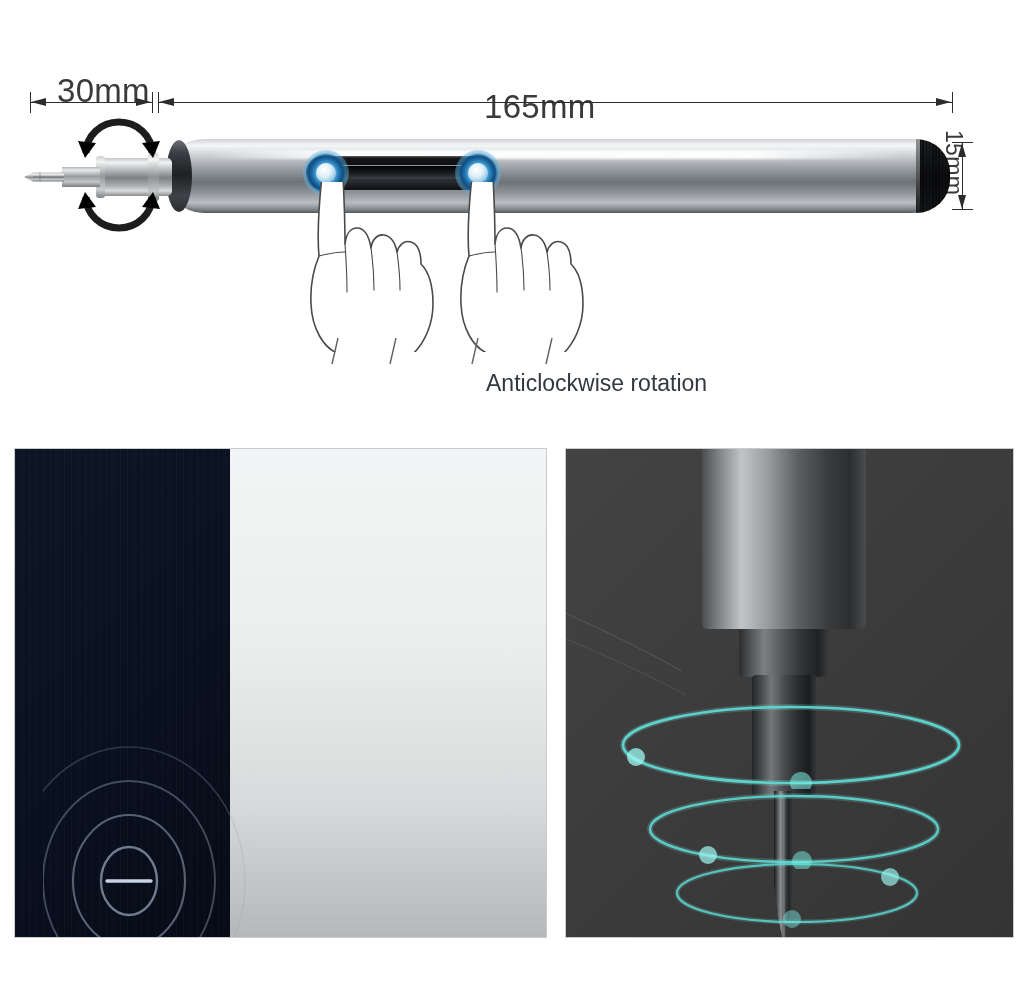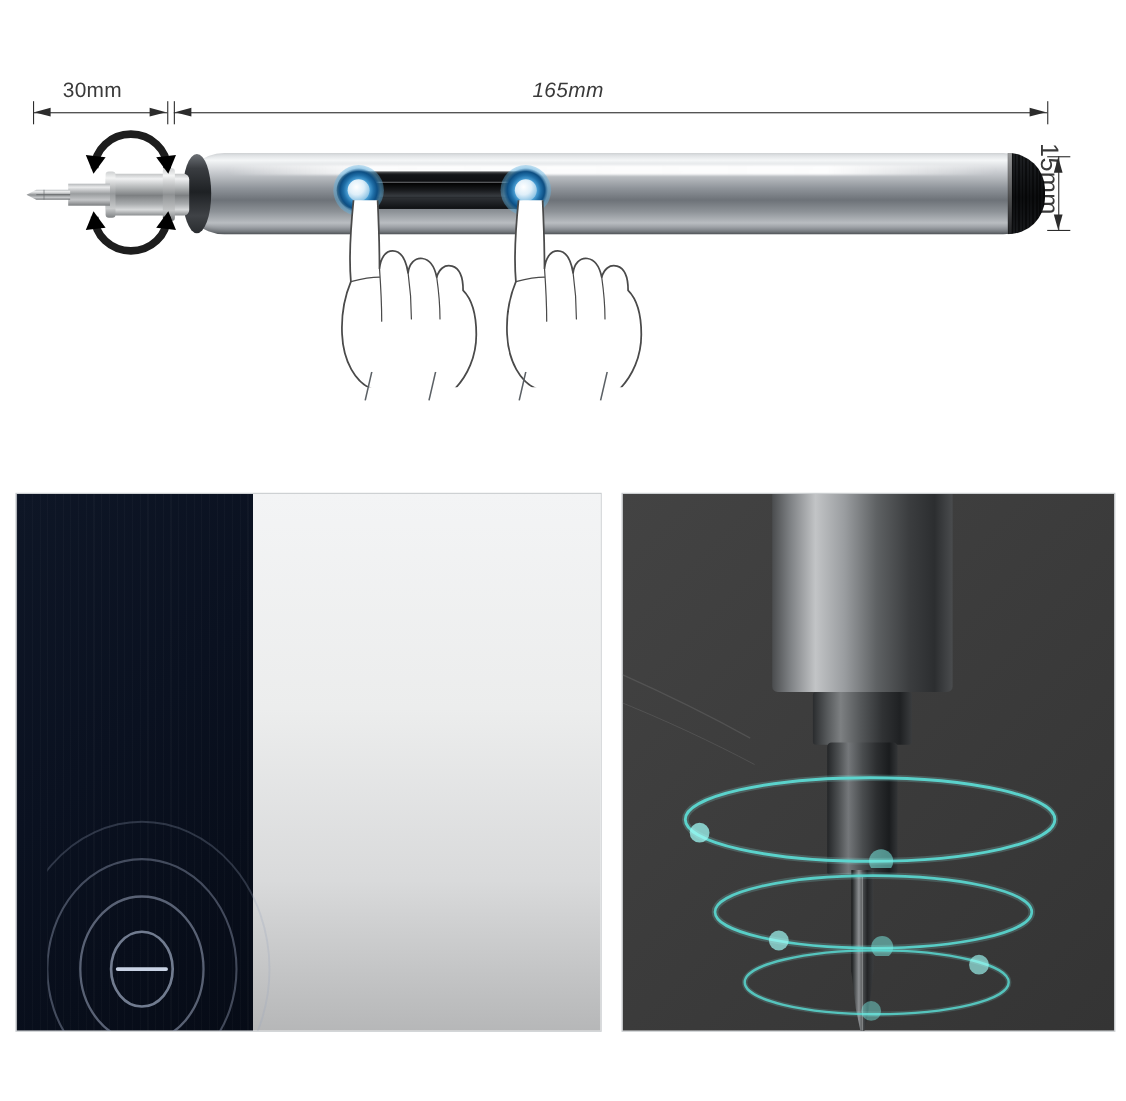--- a/index.html
+++ b/index.html
@@ -25,27 +25,27 @@
     position: absolute;
     left: 0; top: 0;
     width: 1024px;
     height: 430px;
     background: #ffffff;
   }
 
   
   .dim-label {
     position: absolute;
-    font-size: 19px;
+    font-size: 33px;
     color: #3a3a3a;
     letter-spacing: 0.3px;
     white-space: nowrap;
   }
   #label-30mm { left: 57px; top: 72px; }
-  #label-165mm { left: 484px; top: 72px; font-style: italic; }
+  #label-165mm { left: 484px; top: 88px; }
   #label-15mm {
     left: 967px; top: 130px;
     font-size: 23px;
     transform: rotate(90deg);
     transform-origin: left top;
   }
 
   
   .dim-rule { position: absolute; height: 1px; background: #2c2c2c; }
   .dim-tick { position: absolute; width: 1px; background: #2c2c2c; }
@@ -423,20 +423,21 @@
       </g>
     </svg>
 
     <svg style="position:absolute;left:330px;top:338px;" width="240" height="28" viewBox="0 0 240 28">
       <line x1="8" y1="0" x2="2" y2="26" stroke="#5b6065" stroke-width="1.4"></line>
       <line x1="66" y1="0" x2="60" y2="26" stroke="#5b6065" stroke-width="1.4"></line>
       <line x1="148" y1="0" x2="142" y2="26" stroke="#5b6065" stroke-width="1.4"></line>
       <line x1="222" y1="0" x2="216" y2="26" stroke="#5b6065" stroke-width="1.4"></line>
     </svg>
 
+    <div class="caption" id="cap-ccw">Anticlockwise rotation</div>
   </div>
 
   <div class="panel" id="panel-left">
 
     <div id="pl-dark"></div>
     <div id="pl-light"></div>
 
     <svg id="pl-rings" width="230" height="230" viewBox="0 0 230 230">
       <g fill="none" stroke="#9aa6bd" stroke-opacity="0.72">
         <ellipse cx="86" cy="170" rx="28" ry="34" stroke-width="2.4"></ellipse>

